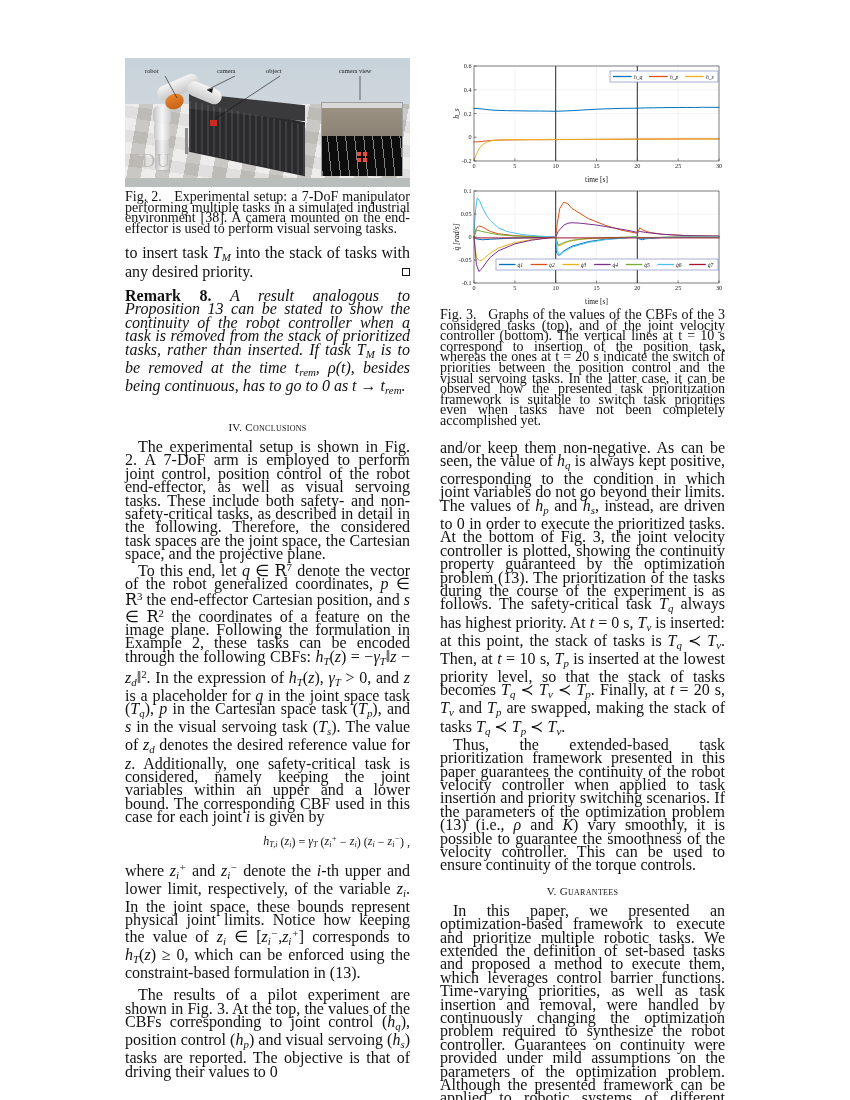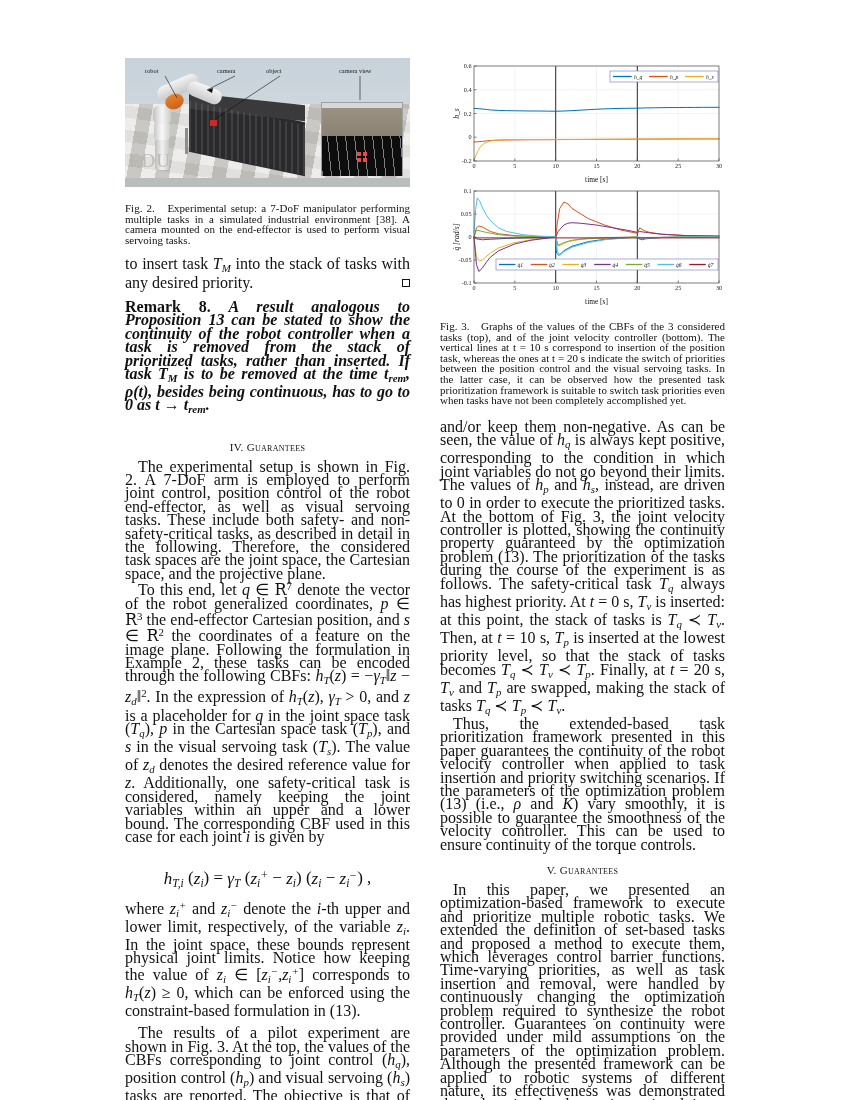--- a/index.html
+++ b/index.html
@@ -8,29 +8,29 @@
   .page{position:relative;width:850px;height:1100px;background:#fff;
         padding:0;box-sizing:border-box;}
   .cols{position:absolute;left:125px;top:58px;width:600px;height:990px;
         display:flex;gap:30px;}
   .col{width:285px;}
   p{margin:0 0 0 0;text-align:justify;font-size:16px;line-height:13.4px;
     text-indent:13px;}
   p.noind{text-indent:0;}
   .sec{font-size:11px;text-align:center;margin:13px 0 7px 0;
        font-variant:small-caps;letter-spacing:.3px;}
-  .caption{font-size:11px;line-height:10.6px;text-align:justify;
-           margin-top:16px;text-indent:0;}
+  .caption{font-size:14px;line-height:10.6px;text-align:justify;
+           margin-top:5px;text-indent:0;}
   .caption .lbl{}
-  i,em{font-style:italic;font-weight:bold;}
+  i,em{font-style:italic;}
   .mathi{font-style:italic;font-family:"Liberation Serif",serif;}
   sub{font-size:.68em;vertical-align:-0.25em;}
   sup{font-size:.68em;vertical-align:0.45em;}
   .bb{font-family:"DejaVu Serif",serif;}
-  .eq{text-align:center;font-size:17px;margin:25px 0 9px 0;text-indent:0;}
+  .eq{text-align:right;font-size:12px;margin:9px 0 9px 0;text-indent:0;}
   .qed{float:right;display:inline-block;width:6px;height:6px;
        border:1px solid #111;margin-top:3px;}
 
   
   .fig2{width:285px;height:129px;position:relative;overflow:hidden;
         background:linear-gradient(#c7d2da 0%, #cfd7dd 38%, #b9bdbc 39%, #b9bdbc 100%);
         border:0;}
   .floor{position:absolute;left:0;top:46px;width:285px;height:74px;
       background:
         repeating-linear-gradient(100deg, rgba(255,255,255,.55) 0 14px, rgba(190,188,184,.55) 14px 28px),
@@ -135,21 +135,21 @@
 
       <p class="noind">to insert task <span class="mathi">T<sub>M</sub></span> into the stack of tasks with any desired priority.<span class="qed"></span></p>
 
       <div style="height:11px"></div>
 
       <p class="noind"><b>Remark 8.</b> <i>A result analogous to Proposition 13 can be stated to show the continuity of the robot controller when a task is removed from the stack of prioritized tasks, rather than inserted. If task <span class="mathi">T<sub>M</sub></span> is to be removed at the time <span class="mathi">t<sub>rem</sub></span>, ρ(t), besides being continuous, has to go to 0 as t → <span class="mathi">t<sub>rem</sub></span>.</i></p>
 
       <div style="height:11px"></div>
 
 
-      <div class="sec">IV.  Guarantees</div>
+      <div class="sec">IV.  Conclusions</div>
 
       <p>The experimental setup is shown in Fig. 2. A 7-DoF arm is employed to perform joint control, position control of the robot end-effector, as well as visual servoing tasks. These include both safety- and non-safety-critical tasks, as described in detail in the following. Therefore, the considered task spaces are the joint space, the Cartesian space, and the projective plane.</p>
 
       <p>To this end, let <span class="mathi">q</span> ∈ <span class="bb">R</span><sup>7</sup> denote the vector of the robot generalized coordinates, <span class="mathi">p</span> ∈ <span class="bb">R</span><sup>3</sup> the end-effector Cartesian position, and <span class="mathi">s</span> ∈ <span class="bb">R</span><sup>2</sup> the coordinates of a feature on the image plane. Following the formulation in Example 2, these tasks can be encoded through the following CBFs: <span class="mathi">h<sub>T</sub></span>(<span class="mathi">z</span>) = −<span class="mathi">γ<sub>T</sub></span>‖<span class="mathi">z</span> − <span class="mathi">z<sub>d</sub></span>‖<sup>2</sup>. In the expression of <span class="mathi">h<sub>T</sub></span>(<span class="mathi">z</span>), <span class="mathi">γ<sub>T</sub></span> &gt; 0, and <span class="mathi">z</span> is a placeholder for <span class="mathi">q</span> in the joint space task (<span class="mathi">T<sub>q</sub></span>), <span class="mathi">p</span> in the Cartesian space task (<span class="mathi">T<sub>p</sub></span>), and <span class="mathi">s</span> in the visual servoing task (<span class="mathi">T<sub>s</sub></span>). The value of <span class="mathi">z<sub>d</sub></span> denotes the desired reference value for <span class="mathi">z</span>. Additionally, one safety-critical task is considered, namely keeping the joint variables within an upper and a lower bound. The corresponding CBF used in this case for each joint <span class="mathi">i</span> is given by</p>
 
       <p class="eq"><span class="mathi">h<sub>T,i</sub></span> (<span class="mathi">z<sub>i</sub></span>) = <span class="mathi">γ<sub>T</sub></span> (<span class="mathi">z<sub>i</sub><sup>+</sup></span> − <span class="mathi">z<sub>i</sub></span>) (<span class="mathi">z<sub>i</sub></span> − <span class="mathi">z<sub>i</sub><sup>−</sup></span>) ,</p>
 
       <p class="noind">where <span class="mathi">z<sub>i</sub><sup>+</sup></span> and <span class="mathi">z<sub>i</sub><sup>−</sup></span> denote the <span class="mathi">i</span>-th upper and lower limit, respectively, of the variable <span class="mathi">z<sub>i</sub></span>. In the joint space, these bounds represent physical joint limits. Notice how keeping the value of <span class="mathi">z<sub>i</sub></span> ∈ [<span class="mathi">z<sub>i</sub><sup>−</sup></span>,<span class="mathi">z<sub>i</sub><sup>+</sup></span>] corresponds to <span class="mathi">h<sub>T</sub></span>(<span class="mathi">z</span>) ≥ 0, which can be enforced using the constraint-based formulation in (13).</p>
 
       <div style="height:9px"></div>

